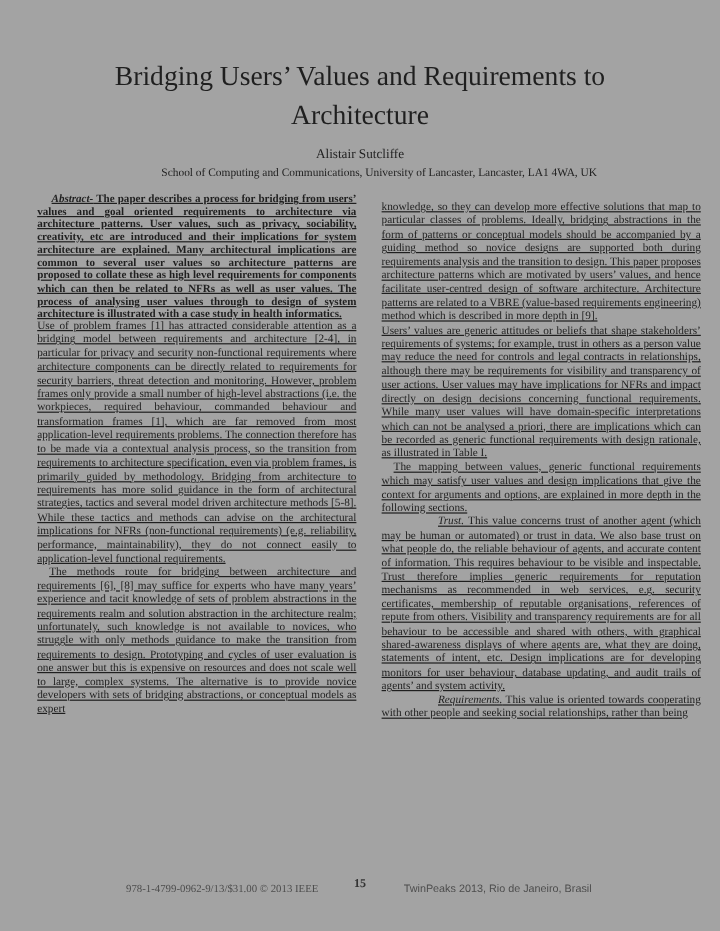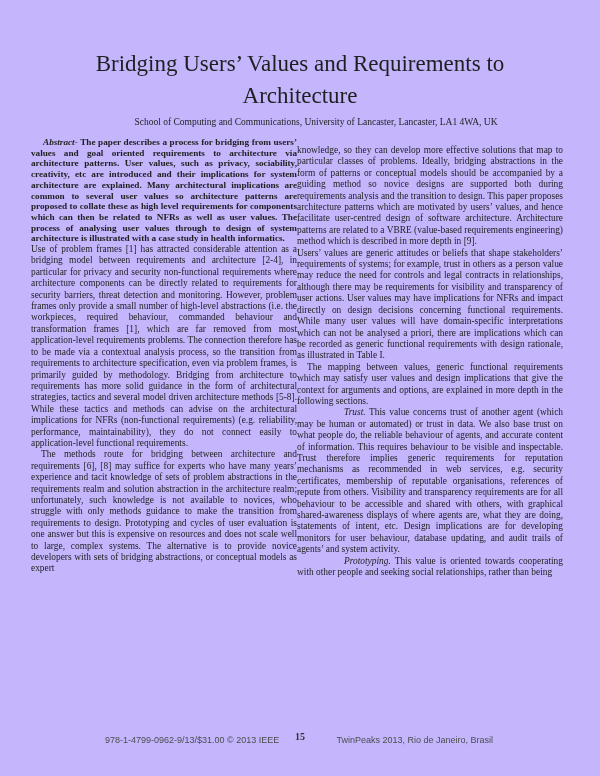--- a/index.html
+++ b/index.html
@@ -1,38 +1,39 @@
 <!DOCTYPE html>
 <html><head>
 <meta charset="utf-8">
 <style>
   html, body { margin: 0; padding: 0; background: #ffffff; }
   .page {
     position: relative;
     width: 600px;
     height: 776px;
-    background: #c4b5fd;
+    background: #a3a3a3;
     font-family: "Liberation Serif", serif;
     color: #1f1f1f;
     overflow: hidden;
   }
   .header { text-align: center; padding-top: 48px; }
   .title {
     font-size: 23px;
     line-height: 32px;
     font-weight: 400;
     width: 480px;
     margin: 0 auto;
   }
   .author { font-size: 11px; margin-top: 11px; }
   .affiliation { font-size: 9.5px; margin-top: 5px; margin-left: 32px; }
   .columns {
     display: flex;
-    justify-content: flex-start;
-    padding: 10px 30px 0 31px;
+    justify-content: space-between;
+    padding: 10px 16px 0 31px;
+    text-decoration: underline;
   }
   .col {
     width: 266px;
     font-size: 9.4px;
     line-height: 11.4px;
     text-align: justify;
   }
   .col-right { padding-top: 8px; }
   .abstract {
     font-weight: bold;
@@ -56,40 +57,41 @@
   .footer {
     position: absolute;
     left: 0;
     top: 731px;
     width: 600px;
     height: 20px;
     font-family: "Liberation Sans", sans-serif;
     font-size: 9px;
     color: #4d4d4d;
   }
-  .footer-left { position: absolute; left: 105px; top: 4px; }
+  .footer-left { position: absolute; left: 105px; top: 4px; font-family: Liberation Serif, serif; }
   .footer-page {
     position: absolute;
     left: 50%;
     transform: translateX(-50%);
     top: 0;
     font-family: "Liberation Serif", serif;
     font-size: 10px;
     color: #333333;
     font-weight: bold;
   }
   .footer-right { position: absolute; right: 107px; top: 4px; }
 </style>
 </head>
 <body>
 
 <div class="page">
 
   <div class="header">
     <div class="title">Bridging Users’ Values and Requirements to Architecture</div>
+    <div class="author">Alistair Sutcliffe</div>
     <div class="affiliation">School of Computing and Communications, University of Lancaster, Lancaster, LA1 4WA, UK</div>
   </div>
 
   <div class="columns">
 
     <div class="col col-left">
       <p class="abstract"><span class="abstract-lead">Abstract-</span><span> The paper describes a process for bridging from users’ values and goal oriented requirements to architecture via architecture patterns. User values, such as privacy, sociability, creativity, etc are introduced and their implications for system architecture are explained. Many architectural implications are common to several user values so architecture patterns are proposed to collate these as high level requirements for components which can then be related to NFRs as well as user values. The process of analysing user values through to design of system architecture is illustrated with a case study in health informatics.</span></p>
       <div>
           <p class="para">Use of problem frames [1] has attracted considerable attention as a bridging model between requirements and architecture [2-4], in particular for privacy and security non-functional requirements where architecture components can be directly related to requirements for security barriers, threat detection and monitoring. However, problem frames only provide a small number of high-level abstractions (i.e. the workpieces, required behaviour, commanded behaviour and transformation frames [1], which are far removed from most application-level requirements problems. The connection therefore has to be made via a contextual analysis process, so the transition from requirements to architecture specification, even via problem frames, is primarily guided by methodology. Bridging from architecture to requirements has more solid guidance in the form of architectural strategies, tactics and several model driven architecture methods [5-8]. While these tactics and methods can advise on the architectural implications for NFRs (non-functional requirements) (e.g. reliability, performance, maintainability), they do not connect easily to application-level functional requirements.</p>
           <p class="para indent">The methods route for bridging between architecture and requirements [6], [8] may suffice for experts who have many years’ experience and tacit knowledge of sets of problem abstractions in the requirements realm and solution abstraction in the architecture realm; unfortunately, such knowledge is not available to novices, who struggle with only methods guidance to make the transition from requirements to design. Prototyping and cycles of user evaluation is one answer but this is expensive on resources and does not scale well to large, complex systems. The alternative is to provide novice developers with sets of bridging abstractions, or conceptual models as expert</p>
@@ -97,21 +99,21 @@
     </div>
 
     <div class="col col-right">
       <div>
           <p class="para">knowledge, so they can develop more effective solutions that map to particular classes of problems. Ideally, bridging abstractions in the form of patterns or conceptual models should be accompanied by a guiding method so novice designs are supported both during requirements analysis and the transition to design. This paper proposes architecture patterns which are motivated by users’ values, and hence facilitate user-centred design of software architecture. Architecture patterns are related to a VBRE (value-based requirements engineering) method which is described in more depth in [9].</p>
         </div>
       <div>
           <p class="para">Users’ values are generic attitudes or beliefs that shape stakeholders’ requirements of systems; for example, trust in others as a person value may reduce the need for controls and legal contracts in relationships, although there may be requirements for visibility and transparency of user actions. User values may have implications for NFRs and impact directly on design decisions concerning functional requirements. While many user values will have domain-specific interpretations which can not be analysed a priori, there are implications which can be recorded as generic functional requirements with design rationale, as illustrated in Table I.</p>
           <p class="para indent">The mapping between values, generic functional requirements which may satisfy user values and design implications that give the context for arguments and options, are explained in more depth in the following sections.</p>
           <p class="para indent"><span class="lead-italic">Trust.</span> This value concerns trust of another agent (which may be human or automated) or trust in data. We also base trust on what people do, the reliable behaviour of agents, and accurate content of information. This requires behaviour to be visible and inspectable. Trust therefore implies generic requirements for reputation mechanisms as recommended in web services, e.g. security certificates, membership of reputable organisations, references of repute from others. Visibility and transparency requirements are for all behaviour to be accessible and shared with others, with graphical shared-awareness displays of where agents are, what they are doing, statements of intent, etc. Design implications are for developing monitors for user behaviour, database updating, and audit trails of agents’ and system activity.</p>
-          <p class="para indent"><span class="lead-italic">Prototyping.</span> This value is oriented towards cooperating with other people and seeking social relationships, rather than being</p>
+          <p class="para indent"><span class="lead-italic">Requirements.</span> This value is oriented towards cooperating with other people and seeking social relationships, rather than being</p>
         </div>
     </div>
 
   </div>
 
   <div class="footer">
     <span class="footer-left">978-1-4799-0962-9/13/$31.00 © 2013 IEEE</span>
     <span class="footer-page">15</span>
     <span class="footer-right">TwinPeaks 2013, Rio de Janeiro, Brasil</span>
   </div>

